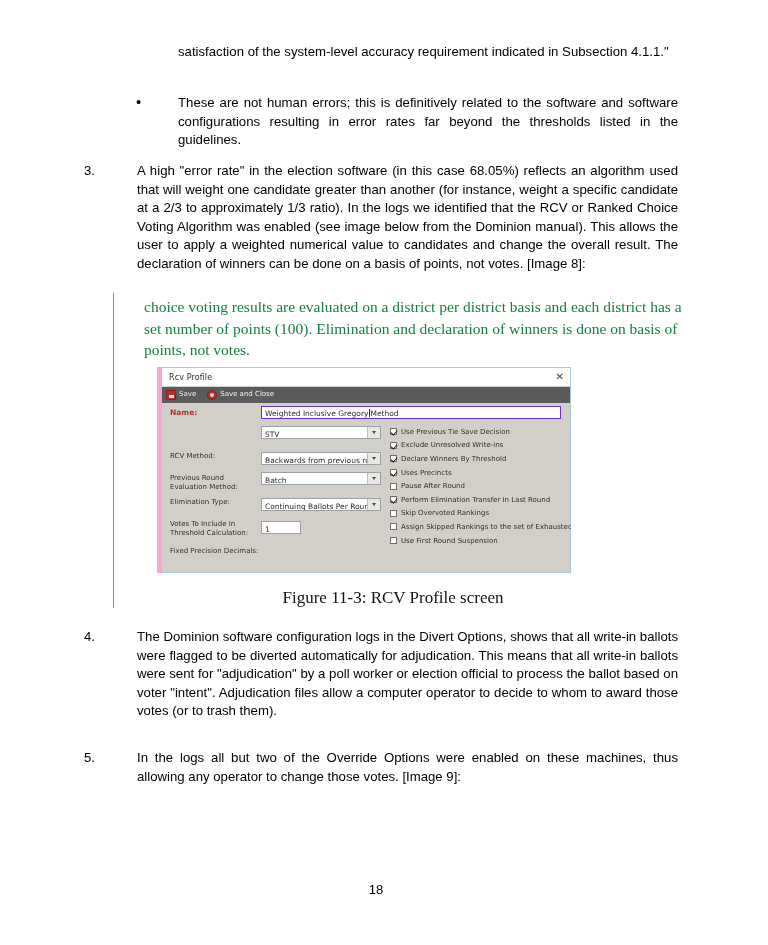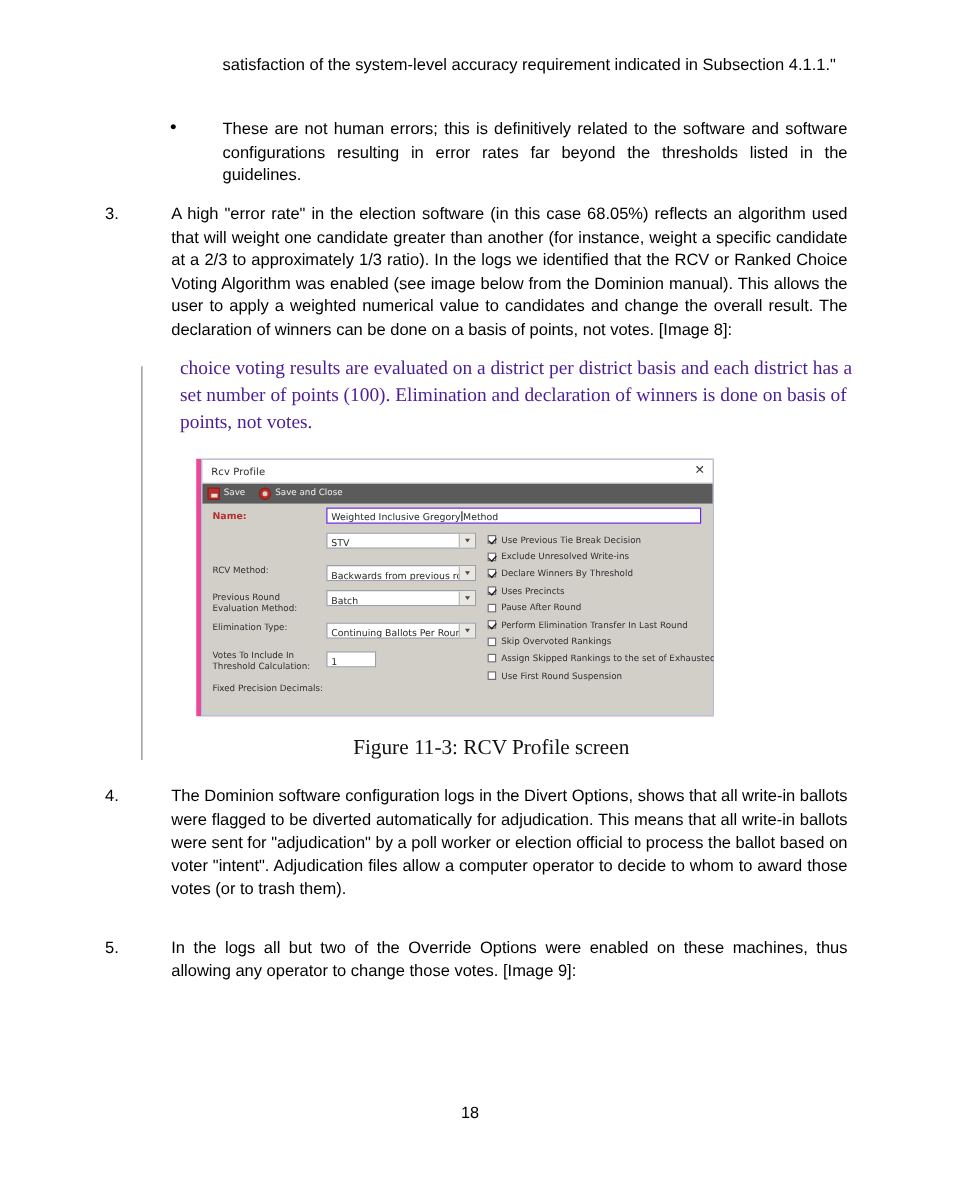--- a/index.html
+++ b/index.html
@@ -53,46 +53,46 @@
     position: absolute;
     left: 113px;
     top: 293px;
     width: 1px;
     height: 315px;
     background: #8a8a8a;
   }
   .fig-quote {
     position: absolute;
     left: 144px;
-    top: 284px;
+    top: 296px;
     width: 548px;
     font-family: "Liberation Serif", serif;
     font-size: 15.5px;
     line-height: 21.5px;
-    color: #4c1d95;
+    color: #15803d;
   }
   .fig-caption {
     position: absolute;
     left: 113px;
     top: 588px;
     width: 560px;
     text-align: center;
     font-family: "Liberation Serif", serif;
     font-size: 17px;
     color: #111111;
   }
 
   
   .shot {
     position: absolute;
     left: 157px;
     top: 367px;
     width: 414px;
     height: 206px;
-    background: #ec4899;
+    background: #f9a8d4;
     box-sizing: border-box;
     overflow: hidden;
   }
   .dialog {
     position: absolute;
     left: 4px;
     top: 0px;
     width: 410px;
     height: 206px;
     border: 1px solid #a8c8e0;
@@ -444,21 +444,21 @@
             <div class="fctl small">
               <span>1</span>
             </div>
           </div>
 
         </div>
 
         <div class="chk-col">
           <div class="chk-row">
             <span class="chk-box on"></span>
-            <span class="chk-label">Use Previous Tie Break Decision</span>
+            <span class="chk-label">Use Previous Tie Save Decision</span>
           </div>
           <div class="chk-row">
             <span class="chk-box on"></span>
             <span class="chk-label">Exclude Unresolved Write-ins</span>
           </div>
           <div class="chk-row">
             <span class="chk-box on"></span>
             <span class="chk-label">Declare Winners By Threshold</span>
           </div>
           <div class="chk-row">

